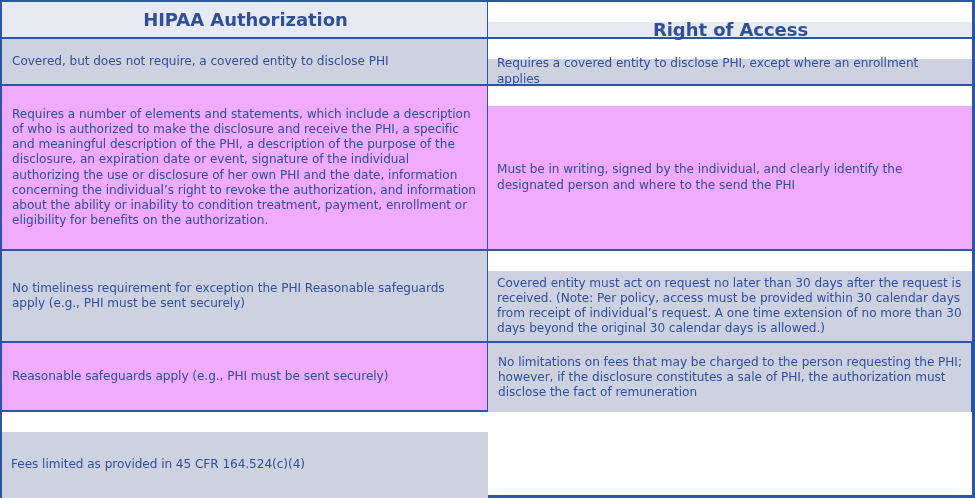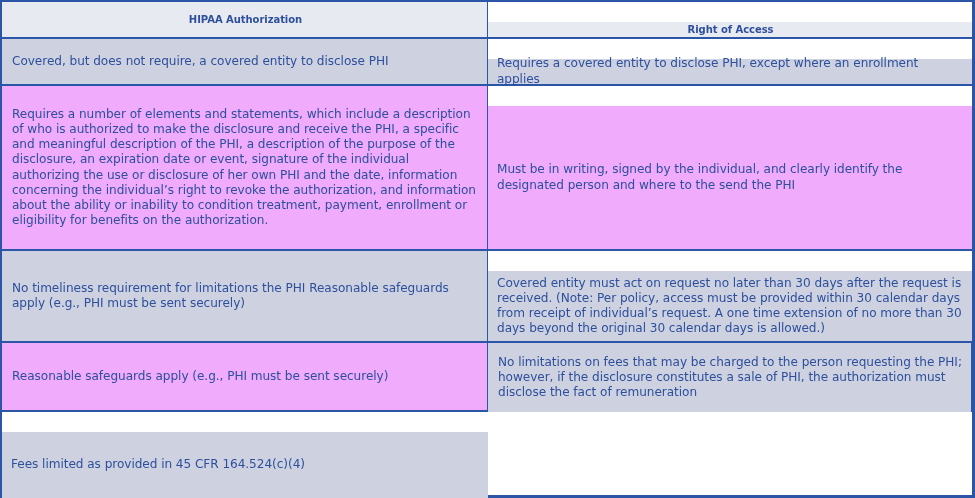--- a/index.html
+++ b/index.html
@@ -44,21 +44,21 @@
       padding-left: 9px;
       margin-top: 20px;
     }
     .row-last .cell, .cell.last {
       border-bottom: none;
     }
     .header {
       background: #e8eaf2;
       justify-content: center;
       font-weight: bold;
-      font-size: 10px;
+      font-size: 18px;
       color: #2d4f9c;
     }
     .shade-dark { background: #ced2e0; }
     .shade-light { background: #f0abfc; }
     .cell-text { display: block; }
   </style>
 </head>
 <body>
 
 <div class="comparison-table">
@@ -77,21 +77,21 @@
   </div>
 
   <div class="cell shade-light">
     <span class="cell-text">Requires a number of elements and statements, which include a description of who is authorized to make the disclosure and receive the PHI, a specific and meaningful description of the PHI, a description of the purpose of the disclosure, an expiration date or event, signature of the individual authorizing the use or disclosure of her own PHI and the date, information concerning the individual’s right to revoke the authorization, and information about the ability or inability to condition treatment, payment, enrollment or eligibility for benefits on the authorization.</span>
   </div>
   <div class="cell shade-light col-right">
     <span class="cell-text">Must be in writing, signed by the individual, and clearly identify the designated person and where to the send the PHI</span>
   </div>
 
   <div class="cell shade-dark">
-    <span class="cell-text">No timeliness requirement for limitations the PHI Reasonable safeguards apply (e.g., PHI must be sent securely)</span>
+    <span class="cell-text">No timeliness requirement for exception the PHI Reasonable safeguards apply (e.g., PHI must be sent securely)</span>
   </div>
   <div class="cell shade-dark col-right">
     <span class="cell-text">Covered entity must act on request no later than 30 days after the request is received. (Note:  Per policy, access must be provided within 30 calendar days from receipt of individual’s request. A one time extension of no more than 30 days beyond the original 30 calendar days is allowed.)</span>
   </div>
 
   <div class="cell shade-light">
     <span class="cell-text">Reasonable safeguards apply (e.g., PHI must be sent securely)</span>
   </div>
 
   <div class="cell shade-dark last">

